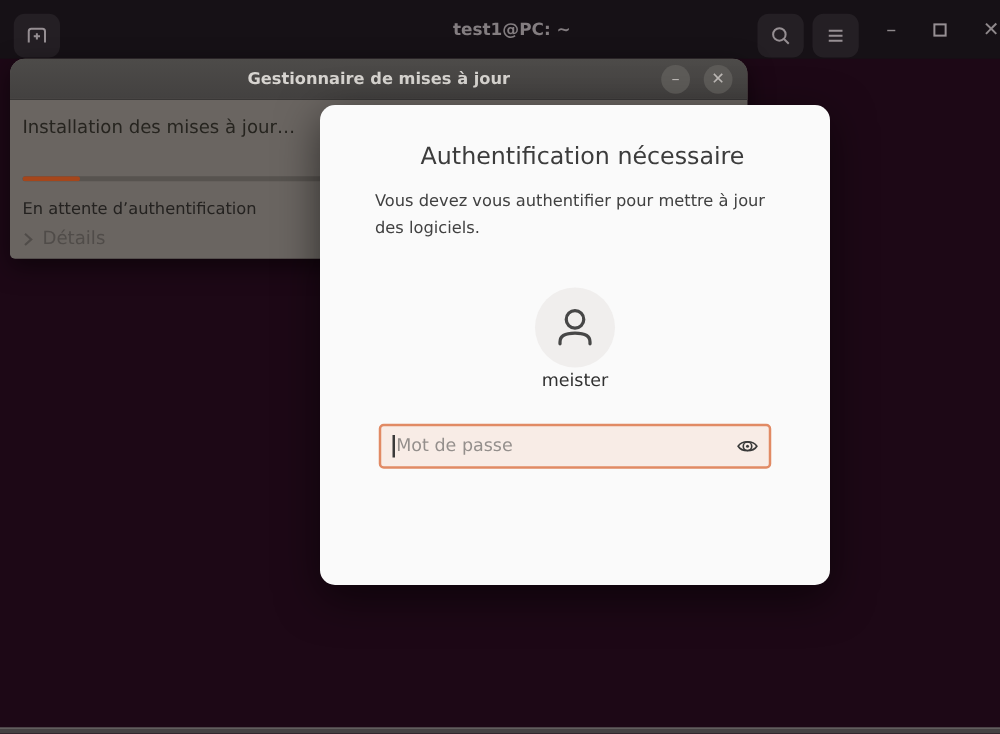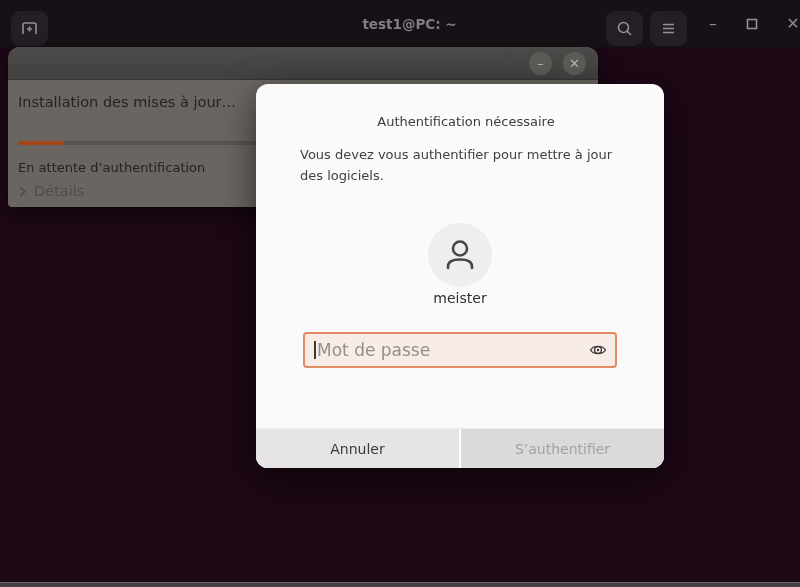--- a/index.html
+++ b/index.html
@@ -72,42 +72,42 @@
 
   
   .dialog {
     position:absolute; left:256px; top:84px; width:408px; height:384px;
     background:#fafafa; border-radius:12px;
     box-shadow:0 10px 34px rgba(0,0,0,.55);
     display:flex; flex-direction:column;
   }
   .dlg-title {
     margin-top:30px; text-align:center;
-    font-size:13px; color:#3c3c3c;padding-left:12px;
+    font-size:19px; color:#3c3c3c;padding-left:12px;
   }
   .dlg-message {
     margin:16px 44px 0 44px; text-align:left;
     font-size:13px; line-height:1.6; color:#414141;
   }
   .dlg-avatar {
     width:64px; height:64px; border-radius:50%;
     background:#f0eeed; margin:36px auto 0 auto;
     display:flex; align-items:center; justify-content:center;
   }
   .dlg-user { margin-top:3px; text-align:center; font-size:14px; color:#303030; }
   .pwd-wrap {
     margin:26px auto 0 auto; width:314px; height:36px; position:relative;
   }
   .pwd-input {
     width:100%; height:100%;
     border:2px solid #e18a64; border-radius:4px;
     background:#f8ece6; outline:none;
     padding:0 36px 0 12px;
     font-family:"DejaVu Sans","Liberation Sans",sans-serif;
-    font-size:17px; color:#b91c1c; caret-color:#333;
+    font-size:14px; color:#b91c1c; caret-color:#333;
   }
   .pwd-input::placeholder { color:#948f8c; opacity:1; }
   .pwd-caret {
     position:absolute; left:11px; top:9px; width:1.5px; height:18px;
     background:#3a3a3a; pointer-events:none;
   }
   .pwd-eye {
     position:absolute; right:9px; top:8px; width:20px; height:20px;
     display:flex; align-items:center; justify-content:center; cursor:pointer;
   }
@@ -156,20 +156,21 @@
   <div class="winctl wc-max">
     <svg width="12" height="12" viewBox="0 0 12 12">
       <rect class="icon-line" x="1.5" y="1.5" width="9" height="9"></rect>
     </svg>
   </div>
   <div class="winctl wc-close">✕</div>
 </div>
 
 <div class="updater">
   <div class="updater-titlebar">
+    <span class="updater-title">Gestionnaire de mises à jour</span>
     <div class="u-circle u-min">–</div>
     <div class="u-circle u-close">✕</div>
   </div>
   <div class="updater-body">
     <div class="updater-status">Installation des mises à jour…</div>
     <div class="progress-track">
       <div class="progress-fill" style="width: 8%;"></div>
     </div>
     <div class="updater-wait">En attente d’authentification</div>
     <div class="updater-details">
@@ -196,19 +197,15 @@
     <div class="pwd-caret"></div>
     <div class="pwd-eye">
       <svg width="18" height="18" viewBox="0 0 18 18">
         <path d="M1.5 9 C4.5 4.2 13.5 4.2 16.5 9 C13.5 13.8 4.5 13.8 1.5 9 Z" fill="none" stroke="#3a3a3a" stroke-width="1.3"></path>
         <circle cx="9" cy="9" r="3.4" fill="none" stroke="#3a3a3a" stroke-width="1.3"></circle>
         <circle cx="9" cy="9" r="1.2" fill="#3a3a3a"></circle>
       </svg>
     </div>
   </div>
   <div class="dlg-spacer"></div>
-  <div class="dlg-buttons">
-    <button class="dlg-btn btn-cancel">Annuler</button>
-    <button class="dlg-btn btn-auth" disabled="">S’authentifier</button>
-  </div>
 </div>
 
 <div class="bottom-strip"></div>
 
 </body></html>

